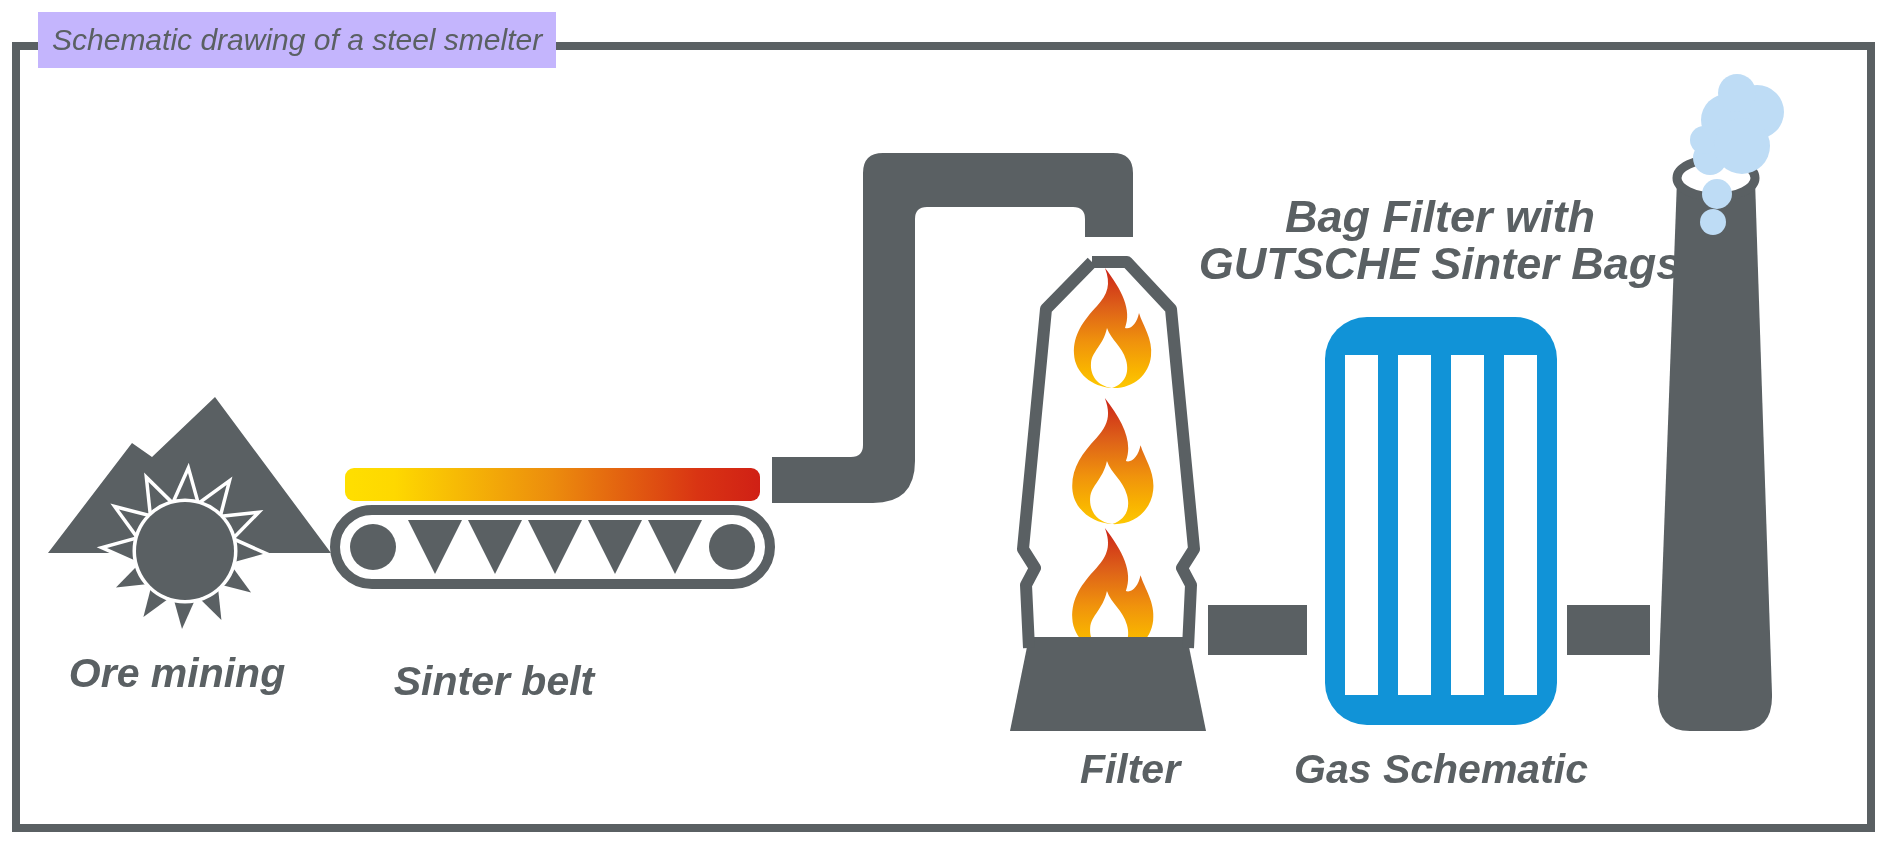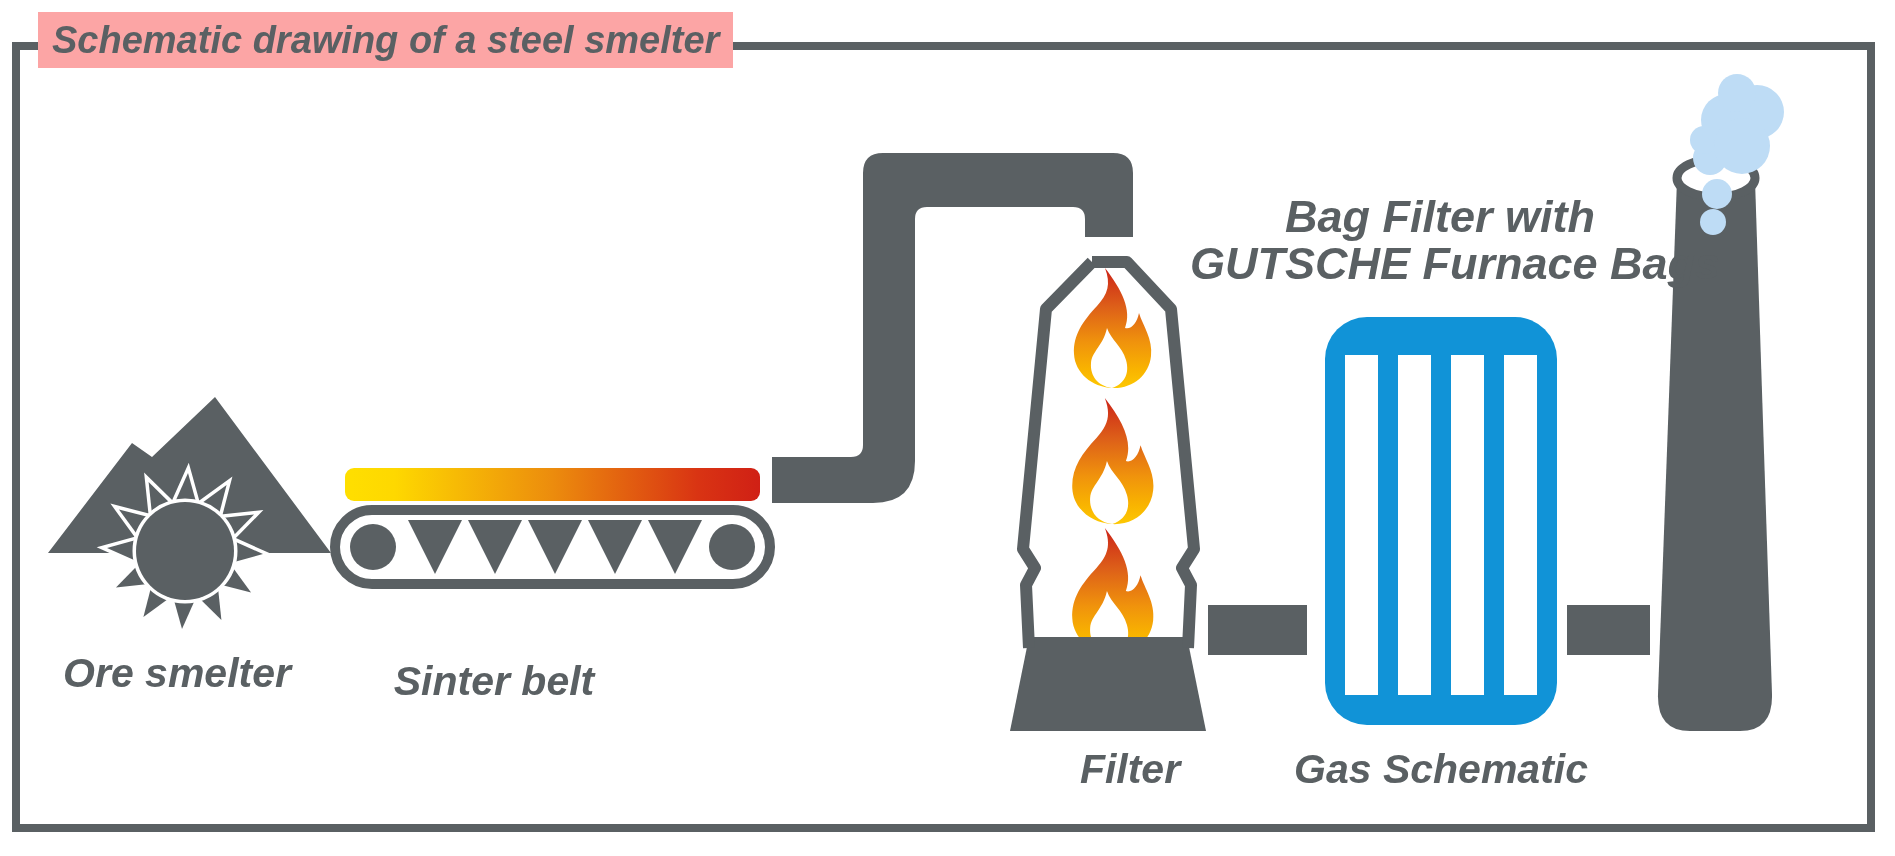--- a/index.html
+++ b/index.html
@@ -7,22 +7,22 @@
     width:1895px;height:856px;position:relative;overflow:hidden;
     font-family:"Liberation Sans", sans-serif;
     --gray:#5a6063;--blue:#1193d7;--smoke:#bedcf5;
   }
   .frame{
     position:absolute;left:12px;top:42px;width:1863px;height:790px;
     border:8px solid var(--gray);box-sizing:border-box;background:transparent;
   }
   .title{
     position:absolute;left:38px;top:12px;height:56px;line-height:56px;
-    background:#fca5a5;padding:0 14px;
-    font-size:38px;font-weight:bold;font-style:italic;color:var(--gray);
+    background:#c4b5fd;padding:0 14px;
+    font-size:30px;font-weight:normal;font-style:italic;color:var(--gray);
     white-space:nowrap;z-index:5;
   }
   svg.scene{position:absolute;left:0;top:0;z-index:2;}
   .g-fill{fill:var(--gray);}
   .g-stroke{stroke:var(--gray);}
   .b-fill{fill:var(--blue);}
   .s-fill{fill:var(--smoke);}
   .label{
     position:absolute;z-index:6;text-align:center;
     font-weight:bold;font-style:italic;color:var(--gray);
@@ -152,20 +152,20 @@
       <circle cx="1710" cy="158" r="17"></circle>
       <circle cx="1704" cy="140" r="14"></circle>
       <circle cx="1727" cy="120" r="26"></circle>
       <circle cx="1757" cy="112" r="27"></circle>
       <circle cx="1737" cy="93" r="19"></circle>
       <circle cx="1742" cy="146" r="28"></circle>
     </g>
   </g>
 </svg>
 
-<div class="label" style="left:27px;top:650px;width:300px;">Ore smelter</div>
+<div class="label" style="left:27px;top:650px;width:300px;">Ore mining</div>
 <div class="label" style="left:344px;top:650px;width:300px;margin-top:8px;">Sinter belt</div>
 <div class="label" style="left:980px;top:746px;width:300px;">Filter</div>
 <div class="label" style="left:1291px;top:746px;width:300px;">Gas Schematic</div>
 <div class="annotation" style="left:1190px;top:193px;width:500px;">
   <div>Bag Filter with</div>
-  <div>GUTSCHE Furnace Bags</div>
+  <div>GUTSCHE Sinter Bags</div>
 </div>
 
 </body></html>

